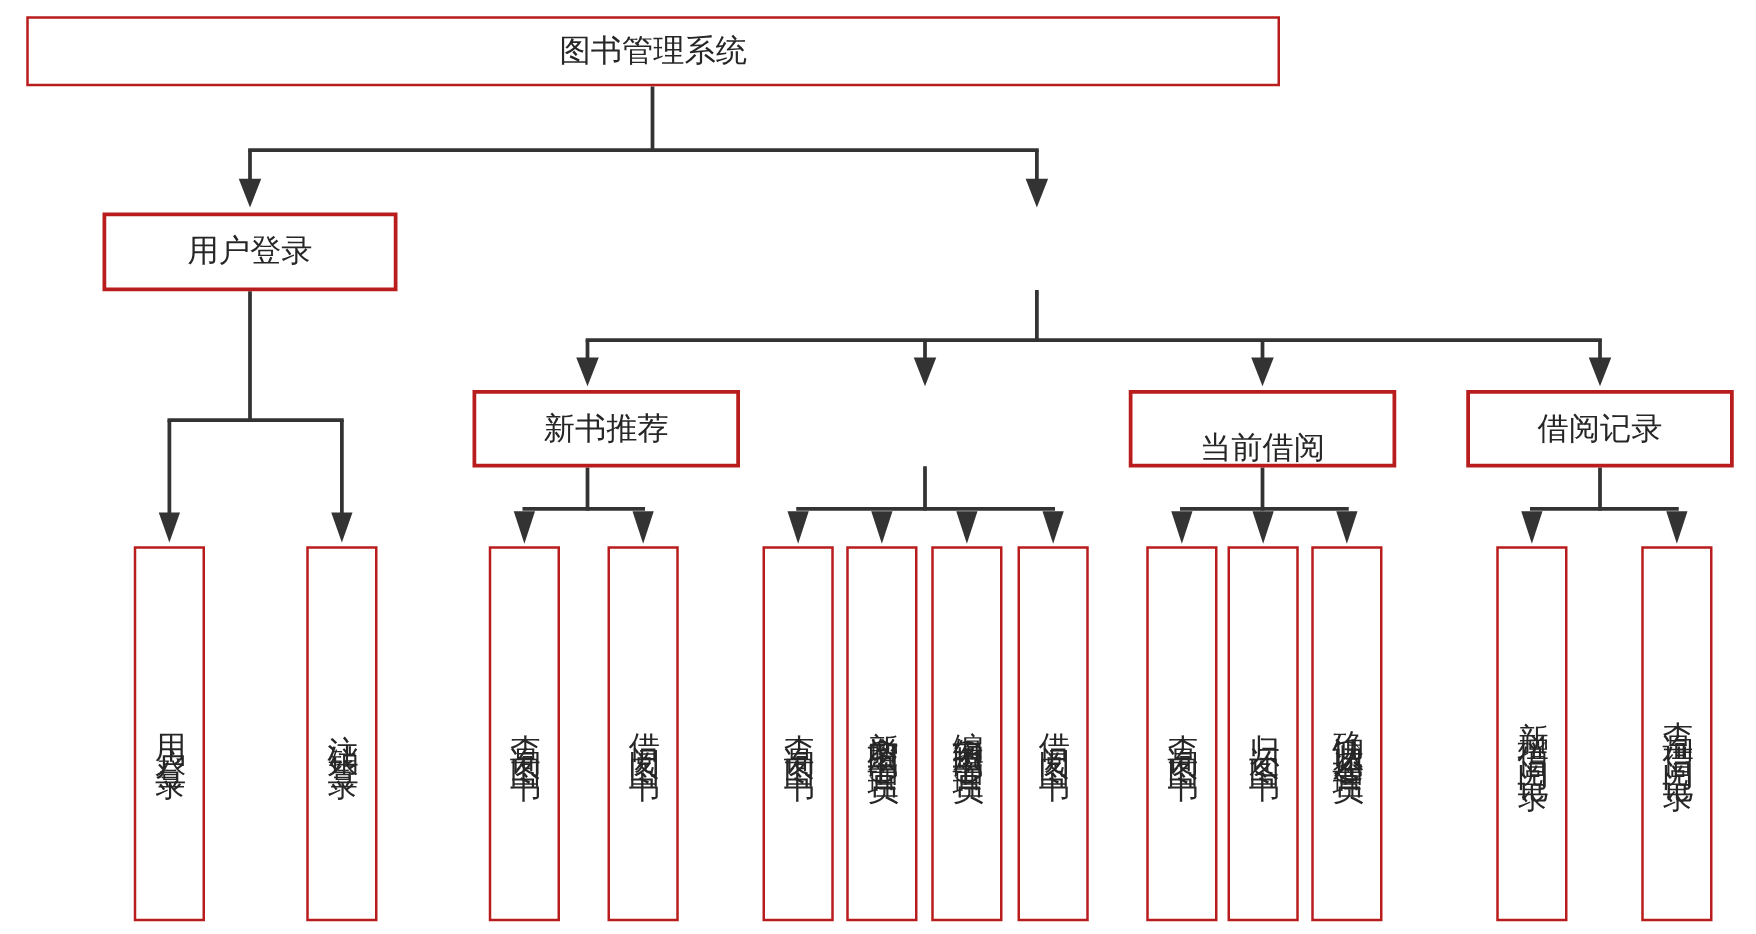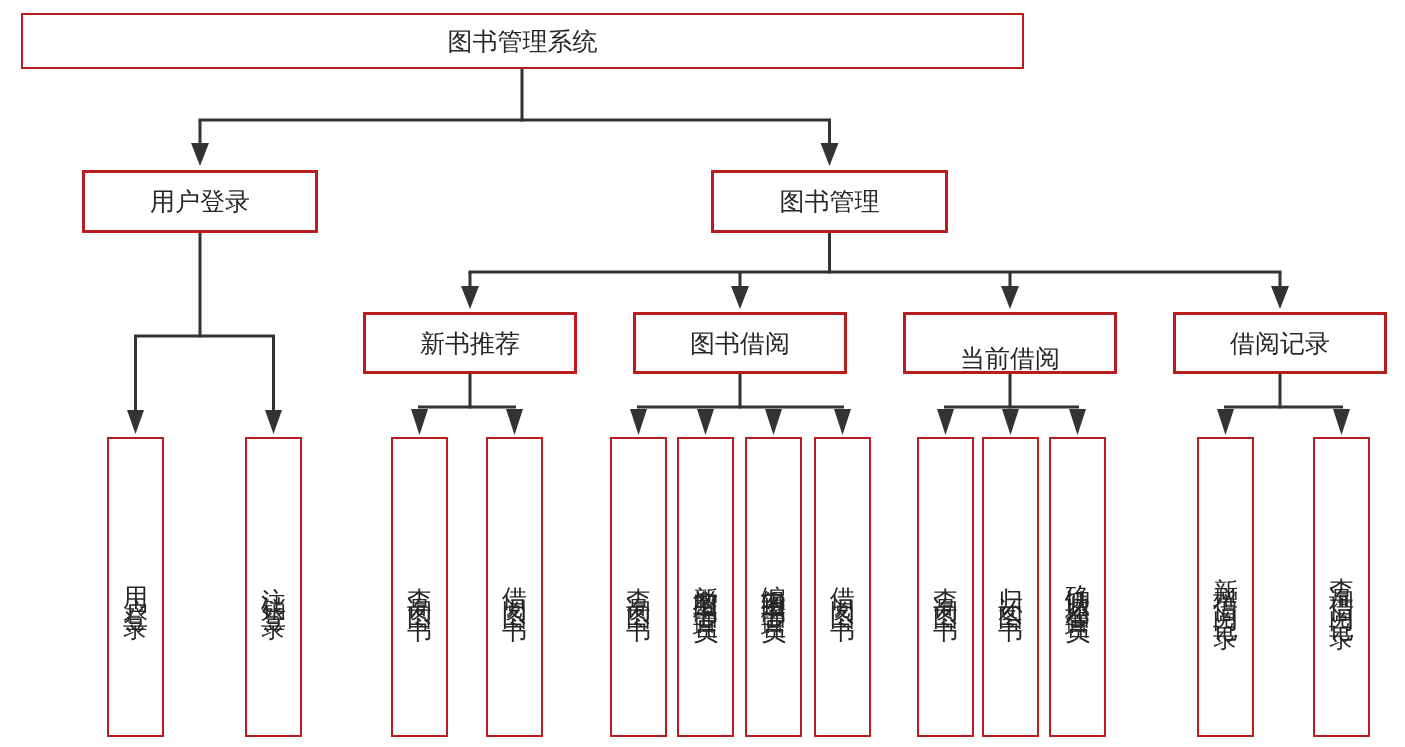--- a/index.html
+++ b/index.html
@@ -121,29 +121,23 @@
     </g>
   </svg>
 
   <div class="node root-box">
     <span>图书管理系统</span>
   </div>
 
   <div class="node lvl2" style="left:82px; width:236px;">
     <span>用户登录</span>
   </div>
-  <div class="node lvl2" style="left:711px; width:237px;">
-    <span>图书管理</span>
-  </div>
 
-  <div class="node lvl3" style="left:363px;">
+  <div class="node lvl3" style="left:378px;">
     <span>新书推荐</span>
-  </div>
-  <div class="node lvl3" style="left:633px;">
-    <span>图书借阅</span>
   </div>
   <div class="node lvl3" style="left:903px;align-items:flex-end;">
     <span>当前借阅</span>
   </div>
   <div class="node lvl3" style="left:1173px;">
     <span>借阅记录</span>
   </div>
 
   <div class="node leaf" style="left:107px;">
     <span class="v-text">用户登录</span>

